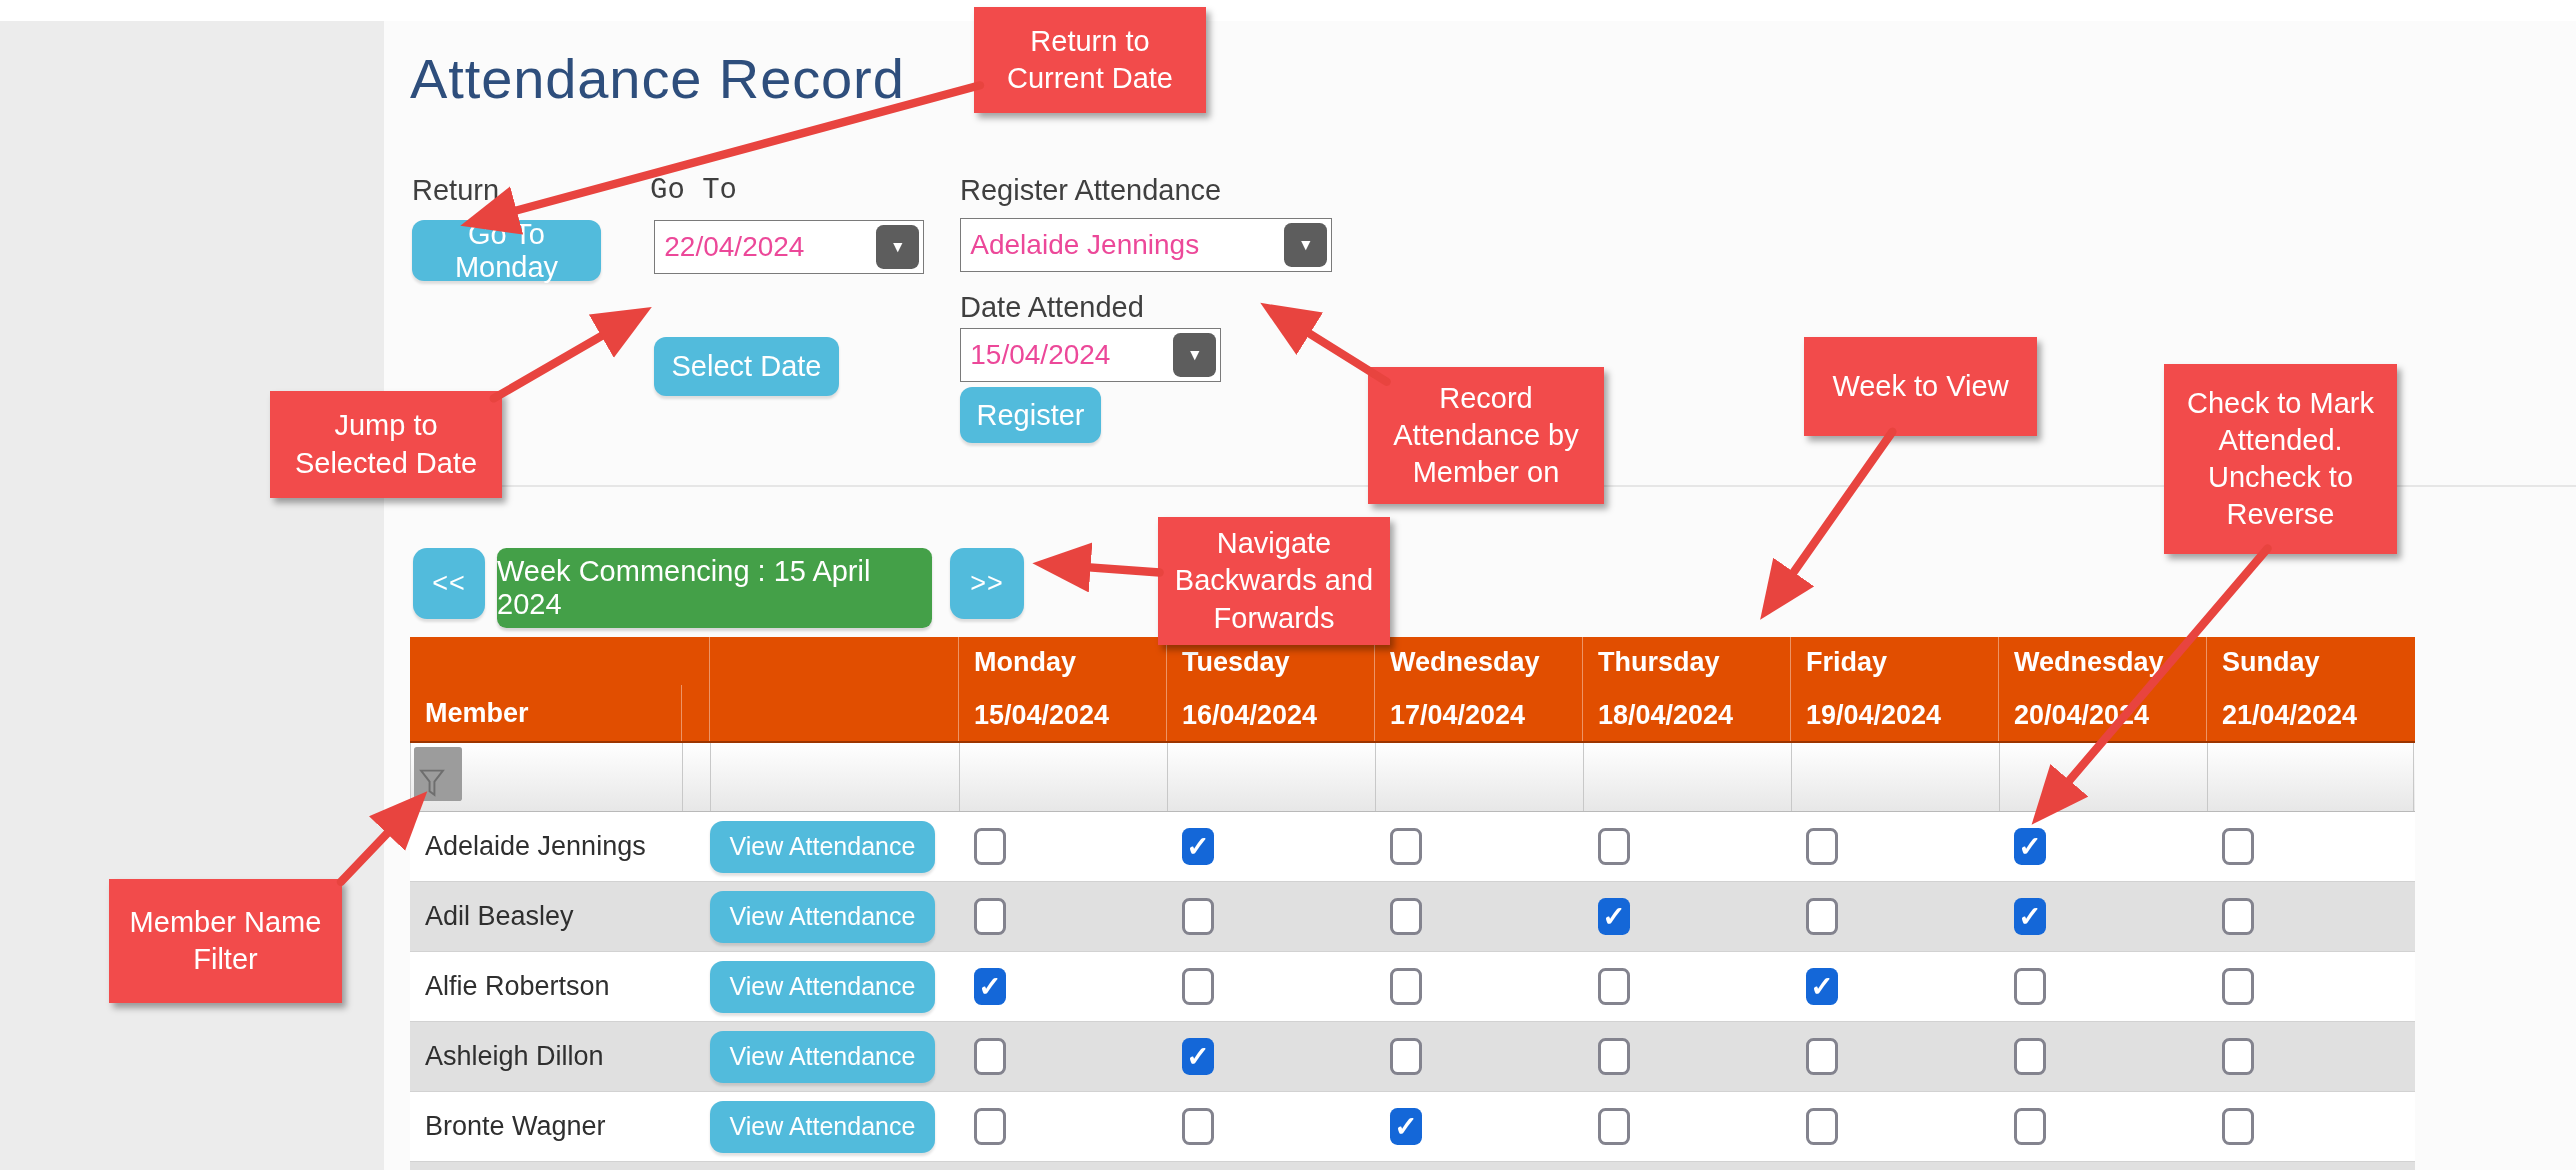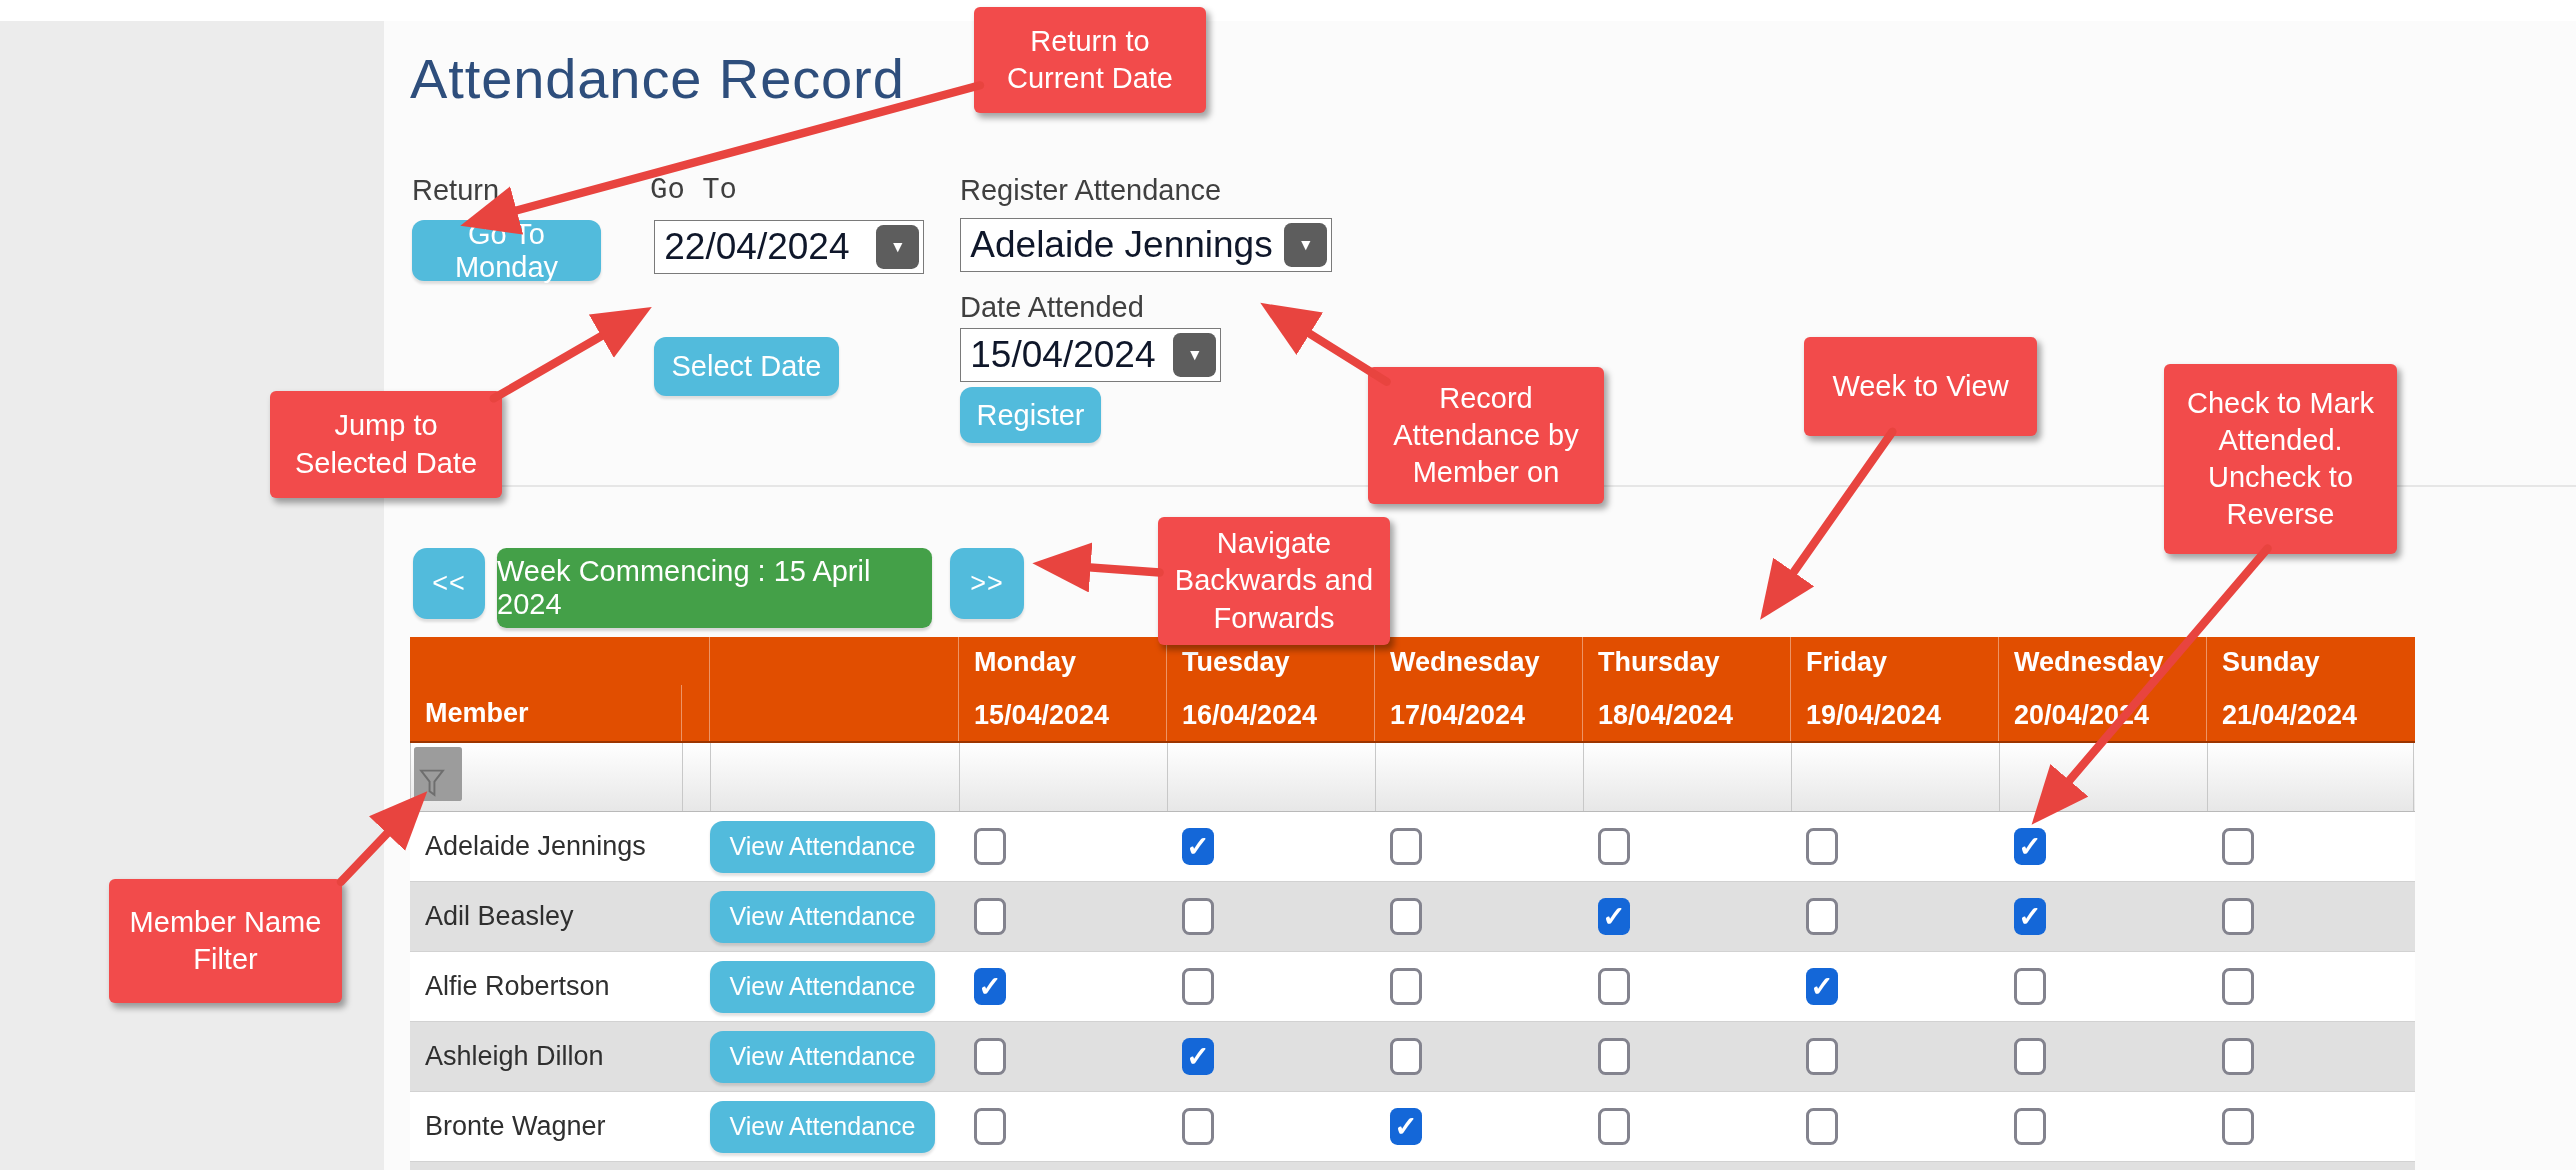--- a/index.html
+++ b/index.html
@@ -4,21 +4,21 @@
 <style>
   html,body{margin:0;padding:0;}
   body{font-family:"Liberation Sans", sans-serif; background:#fbfbfb;}
   .page{position:relative; width:2576px; height:1171px; overflow:hidden; background:#fbfbfb;}
   .left-margin{position:absolute; left:0; top:0; width:384px; height:1171px; background:#ececec;}
   .top-strip{position:absolute; left:0; top:0; width:2576px; height:21px; background:#ffffff;}
   .page-title{position:absolute; left:410px; top:46px; font-size:56px; font-weight:500; color:var(--title-blue,#2E4E7C); letter-spacing:0.9px; margin:0;}
   .ctl-label{position:absolute; font-size:29px; color:#3f3f3f;}
   .btn-teal{position:absolute; background:var(--teal,#52BBDC); color:#fff; border:none; border-radius:12px; font-size:29px; font-family:"Liberation Sans",sans-serif; display:flex; align-items:center; justify-content:center; cursor:pointer; box-shadow:0 2.8px 2.8px rgba(0,0,0,0.12);}
   .input-box{position:absolute; background:#fff; border:1.9px solid #7a7a7a; box-sizing:border-box;}
-  .input-box .val{position:absolute; left:9.3px; top:0; height:100%; display:flex; align-items:center; font-size:37px; color:#0f172a;}
+  .input-box .val{position:absolute; left:9.3px; top:0; height:100%; display:flex; align-items:center; font-size:28px; color:#ec4899;}
   .dd-btn{position:absolute; right:3.7px; top:3.7px; bottom:3.7px; width:43px; background:#5d5d5d; border-radius:7.4px; display:flex; align-items:center; justify-content:center; color:#fff; font-size:15.7px; cursor:pointer;}
   .divider{position:absolute; left:384px; top:485px; width:2192px; height:1.9px; background:#e6e6e6;}
   .week-green{position:absolute; background:var(--green,#44A048); color:#fff; border:none; border-radius:9.3px; font-size:29px; display:flex; align-items:center; justify-content:center; box-shadow:0 2.8px 2.8px rgba(0,0,0,0.15);}
   .nav-btn{font-size:27px; letter-spacing:0.9px; border-radius:14px;}
   
   .atable{position:absolute; left:410px; top:637px; width:2005px;}
   .thead{display:flex; background:var(--orange,#E14E00); height:104px; border-bottom:2.8px solid #9c3500; color:#fff;}
   .th{box-sizing:border-box; border-right:1.9px solid rgba(255,255,255,0.4); font-weight:bold; font-size:27px;}
   .th:last-child{border-right:none;}
   .th-member{display:flex; align-items:center; padding-left:15px;margin-top:48px;}
@@ -32,21 +32,21 @@
   .trow.alt{background:#e0e0e0;}
   .trow + .trow{border-top:0.9px solid #d2d2d2;}
   .tcell{box-sizing:border-box; height:100%; display:flex; align-items:center;}
   .member-name{font-size:27px; color:#2f2f2f; padding-left:15px;}
   .va-btn{width:225px; height:52px; border:none; border-radius:13px; background:var(--teal,#52BBDC); color:#fff; font-size:25px; font-family:"Liberation Sans",sans-serif; cursor:pointer; box-shadow:0 2.8px 2.8px rgba(0,0,0,0.12);}
   .cb{width:32px; height:37px; box-sizing:border-box; border:3.7px solid #83838E; border-radius:7.4px; background:#fff; margin-left:15px; display:flex; align-items:center; justify-content:center; cursor:pointer;}
   .cb.checked{border:none; background:var(--blue,#1467D8);}
   .cb .tick{color:#fff; font-size:28px; font-weight:bold; line-height:1;}
   .partial-row{height:18.5px; background:#e0e0e0; border-top:0.9px solid #d2d2d2;}
   
-  .callout{position:absolute; background:var(--red,#F24B4B); color:#fff; border-radius:6px; box-shadow:3.7px 4.6px 6.5px rgba(0,0,0,0.35); display:flex; align-items:center; justify-content:center; text-align:center; font-size:29px; line-height:1.28; padding:7.4px 11px; box-sizing:border-box;}
+  .callout{position:absolute; background:var(--red,#F24B4B); color:#fff; border-radius:0; box-shadow:3.7px 4.6px 6.5px rgba(0,0,0,0.35); display:flex; align-items:center; justify-content:center; text-align:center; font-size:29px; line-height:1.28; padding:7.4px 11px; box-sizing:border-box;}
   .arrows{position:absolute; left:0; top:0; width:2576px; height:1171px; pointer-events:none;}
 </style>
 </head>
 <body>
 
 <div class="page" style="--teal: #52BBDC; --orange: #E14E00; --green: #44A048; --red: #F24B4B; --blue: #1467D8; --title-blue: #2E4E7C;">
   <div class="left-margin"></div>
   <div class="top-strip"></div>
 
   <h1 class="page-title">Attendance Record</h1>

